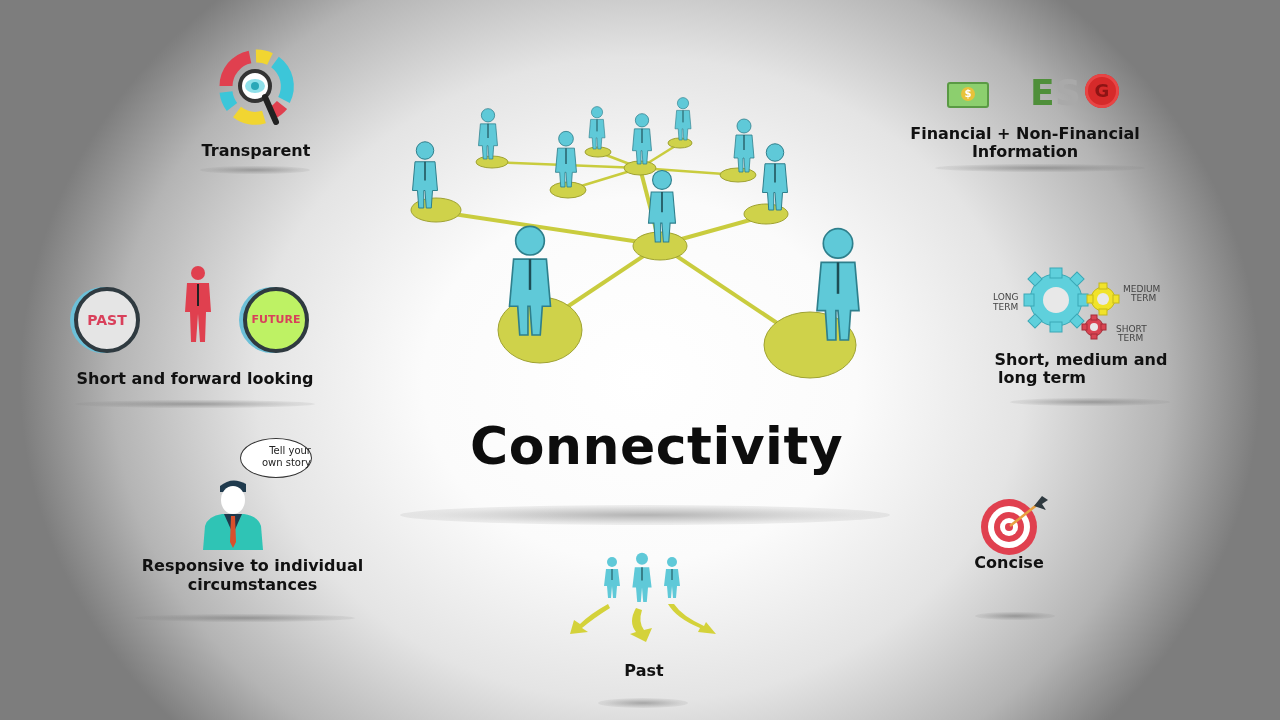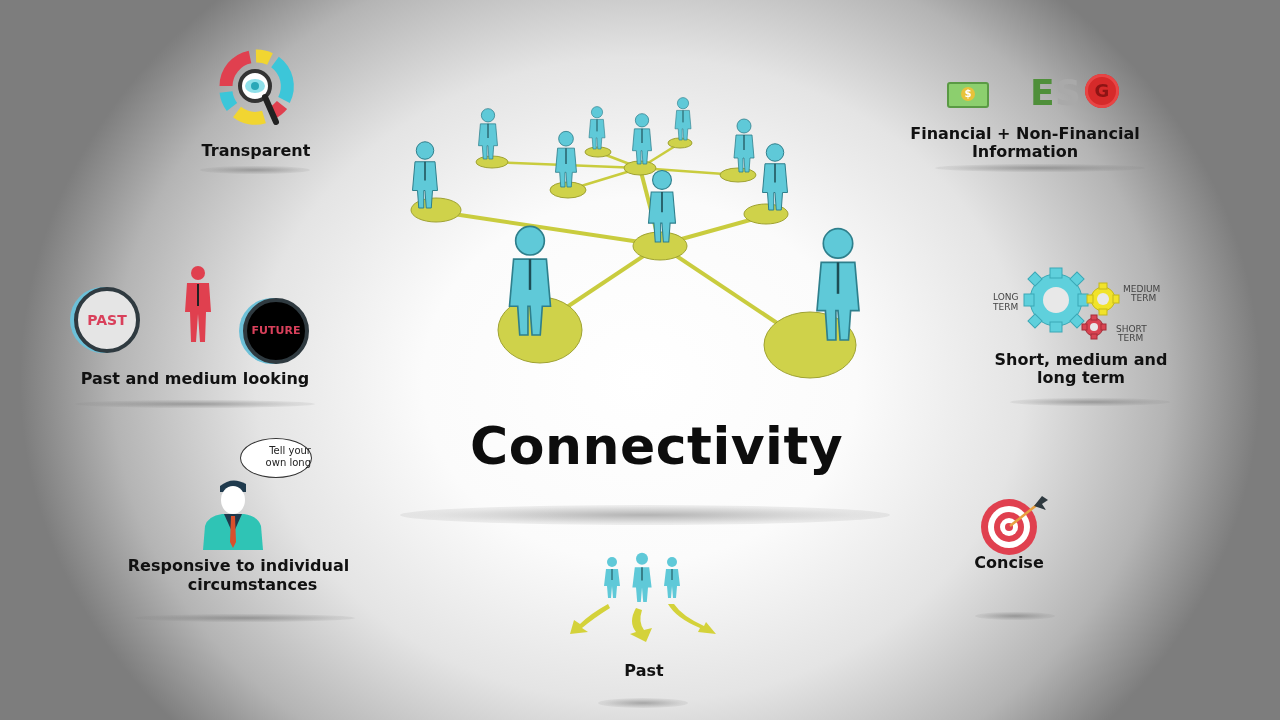--- a/index.html
+++ b/index.html
@@ -104,24 +104,24 @@
 <div class="shadow" style="left:935px;top:164px;width:210px;"></div>
 
 <div class="abs" style="left:74px;top:287px;width:58px;height:58px;border-radius:50%;background:#e5e5e5;border:4px solid #2f3a40;box-shadow:-4px 0 0 #6cc0d8;">
   <span style="display:block;text-align:center;line-height:58px;color:#d9405b;font-weight:bold;font-size:14px;">PAST</span>
 </div>
 <svg width="40" height="80" style="left:178px;top:264px;">
   <circle cx="20" cy="9" r="7" fill="#e0404f"></circle>
   <path d="M9,19 L31,19 L33,48 L28,48 L27,78 L22,78 L20,50 L18,78 L13,78 L12,48 L7,48 Z" fill="#e0404f"></path>
   <line x1="20" y1="20" x2="20" y2="42" stroke="#222" stroke-width="2"></line>
 </svg>
-<div class="abs" style="left:243px;top:298px;width:58px;height:58px;border-radius:50%;background:#000000;border:4px solid #2f3a40;box-shadow:-4px 0 0 #6cc0d8;">
+<div class="abs" style="left:243px;top:287px;width:58px;height:58px;border-radius:50%;background:#bef264;border:4px solid #2f3a40;box-shadow:-4px 0 0 #6cc0d8;">
   <span style="display:block;text-align:center;line-height:58px;color:#d9405b;font-weight:bold;font-size:11px;">FUTURE</span>
 </div>
-<div class="label" style="left:70px;top:369px;width:250px;">Past and medium looking</div>
+<div class="label" style="left:70px;top:369px;width:250px;">Short and forward looking</div>
 <div class="shadow" style="left:75px;top:400px;width:240px;"></div>
 
 <svg width="180" height="80" style="left:990px;top:268px;">
   <g fill="#5fd0dc" stroke="#3aa8b6" stroke-width="1">
     <circle cx="66" cy="32" r="26"></circle>
     <rect x="60" y="0" width="12" height="10"></rect>
       <rect x="60" y="54" width="12" height="10"></rect>
     <rect x="34" y="26" width="10" height="12"></rect>
       <rect x="88" y="26" width="10" height="12"></rect>
     <rect x="40" y="6" width="10" height="10" transform="rotate(45 45 11)"></rect>
@@ -147,35 +147,35 @@
   </g>
   <circle cx="104" cy="59" r="4" fill="#e8e8e8"></circle>
   <text class="small" x="3" y="32">LONG</text>
   <text class="small" x="3" y="42">TERM</text>
   <text class="small" x="133" y="24">MEDIUM</text>
   <text class="small" x="141" y="33">TERM</text>
   <text class="small" x="126" y="64">SHORT</text>
   <text class="small" x="128" y="73">TERM</text>
 </svg>
 <div class="label" style="left:981px;top:350px;width:200px;">Short, medium and</div>
-<div class="label" style="left:981px;top:368px;width:200px;">long term</div>
+<div class="label" style="left:942px;top:368px;width:200px;">long term</div>
 <div class="shadow" style="left:1010px;top:398px;width:160px;"></div>
 
 <div class="abs" style="left:240px;top:438px;width:72px;height:40px;background:#fff;border:1.5px solid #333;border-radius:50%;text-align:right;font-size:10px;line-height:12px;color:#222;padding-top:6px;box-sizing:border-box;">
   <div>Tell your</div>
-  <div>own long</div>
+  <div>own story</div>
 </div>
 <svg width="70" height="75" style="left:200px;top:478px;">
   <path d="M20,8 Q32,-2 46,6 L46,14 L20,14 Z" fill="#1f3a4d"></path>
   <ellipse cx="33" cy="22" rx="12" ry="14" fill="#ffffff"></ellipse>
   <path d="M3,72 L5,48 Q8,38 22,36 L44,36 Q58,38 61,48 L63,72 Z" fill="#2fc4b5"></path>
   <path d="M24,36 L33,56 L42,36 Z" fill="#1f3a4d"></path>
   <path d="M31,38 L35,38 L36,64 L33,70 L30,64 Z" fill="#d9502c"></path>
 </svg>
-<div class="label" style="left:116px;top:556px;width:245px;">Responsive to individual</div>
+<div class="label" style="left:130px;top:556px;width:245px;">Responsive to individual</div>
 <div class="label" style="left:130px;top:575px;width:245px;">circumstances</div>
 <div class="shadow" style="left:135px;top:614px;width:220px;"></div>
 
 <svg width="160" height="90" style="left:560px;top:552px;">
   <defs>
     <g id="sfig">
       <circle cx="0" cy="-36" r="5" fill="#5fc9d8"></circle>
       <path d="M-6,-29 L6,-29 L8,-12 L5,-12 L4,0 L1,0 L0,-12 L-1,0 L-4,0 L-5,-12 L-8,-12 Z" fill="#5fc9d8"></path>
       <line x1="0" y1="-29" x2="0" y2="-18" stroke="#1d4d55" stroke-width="1"></line>
     </g>

